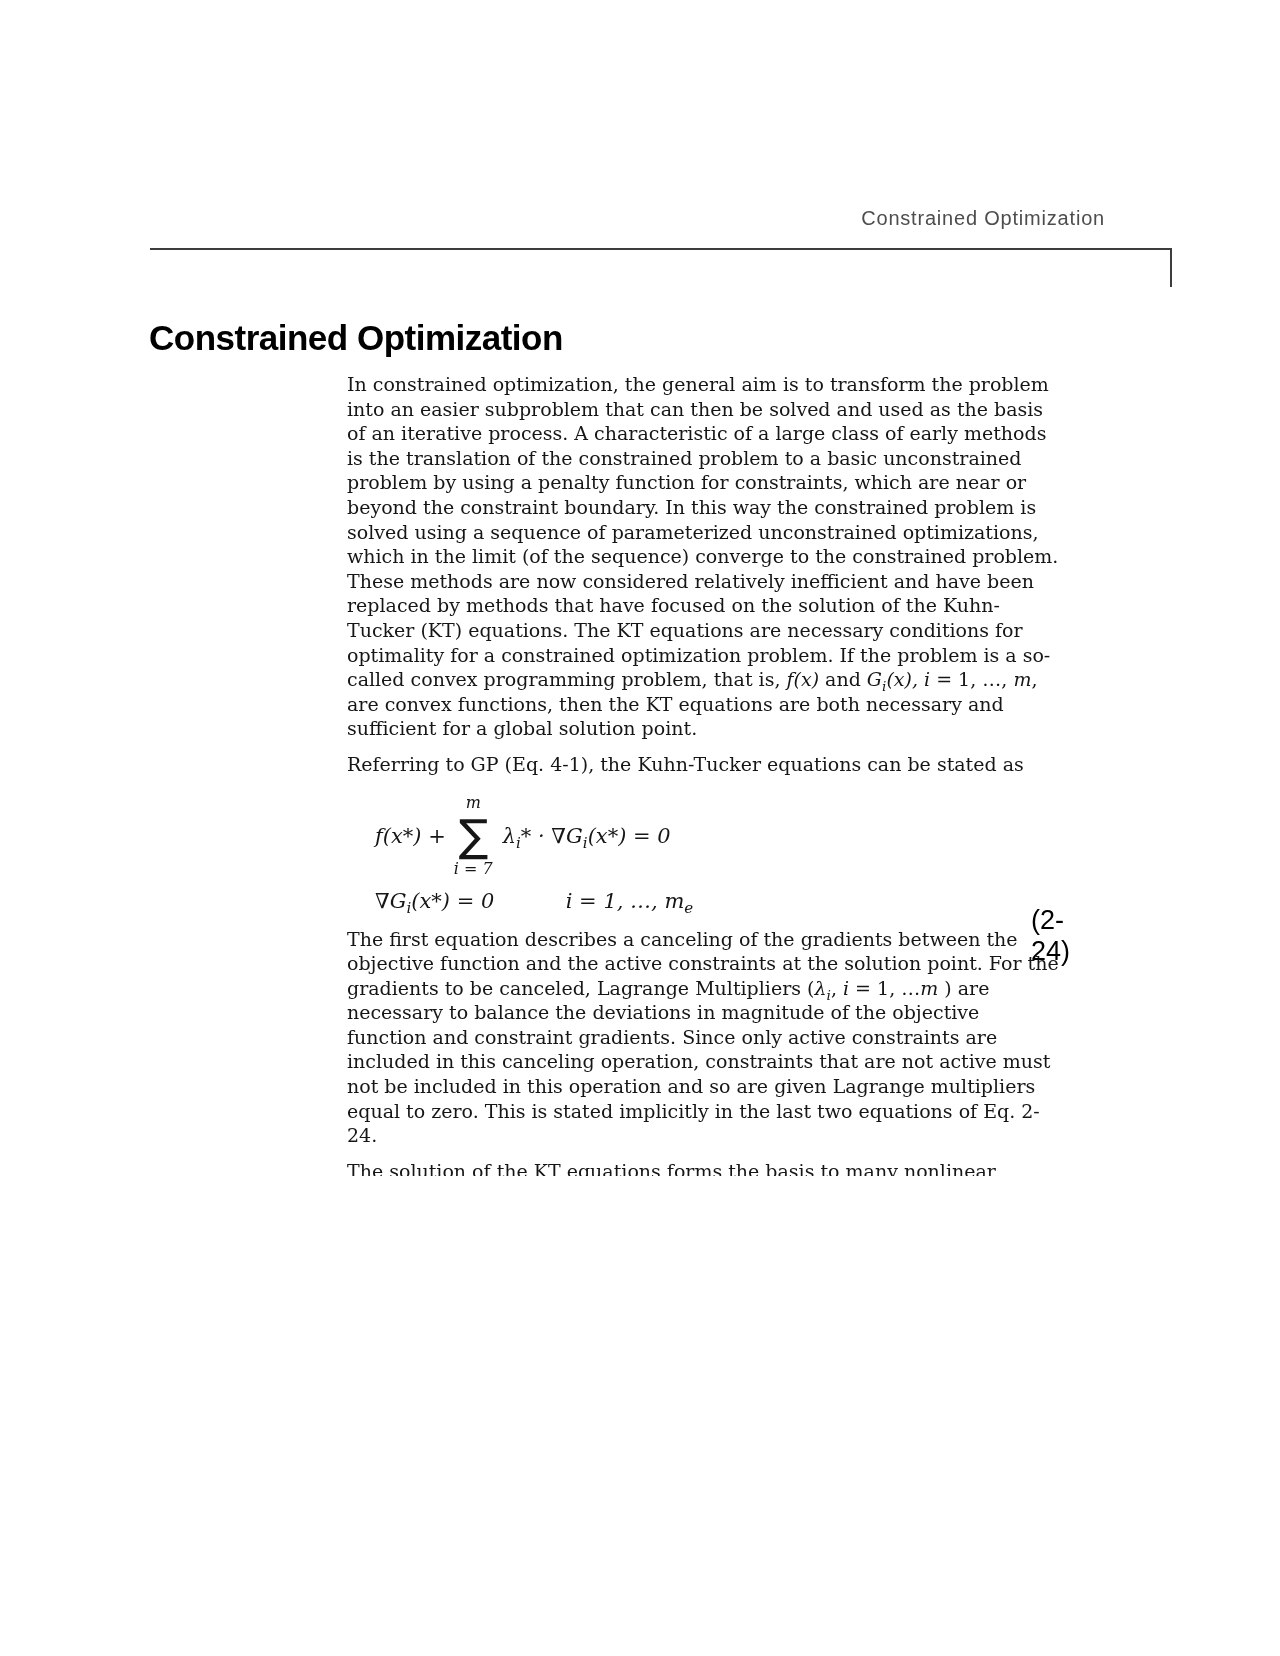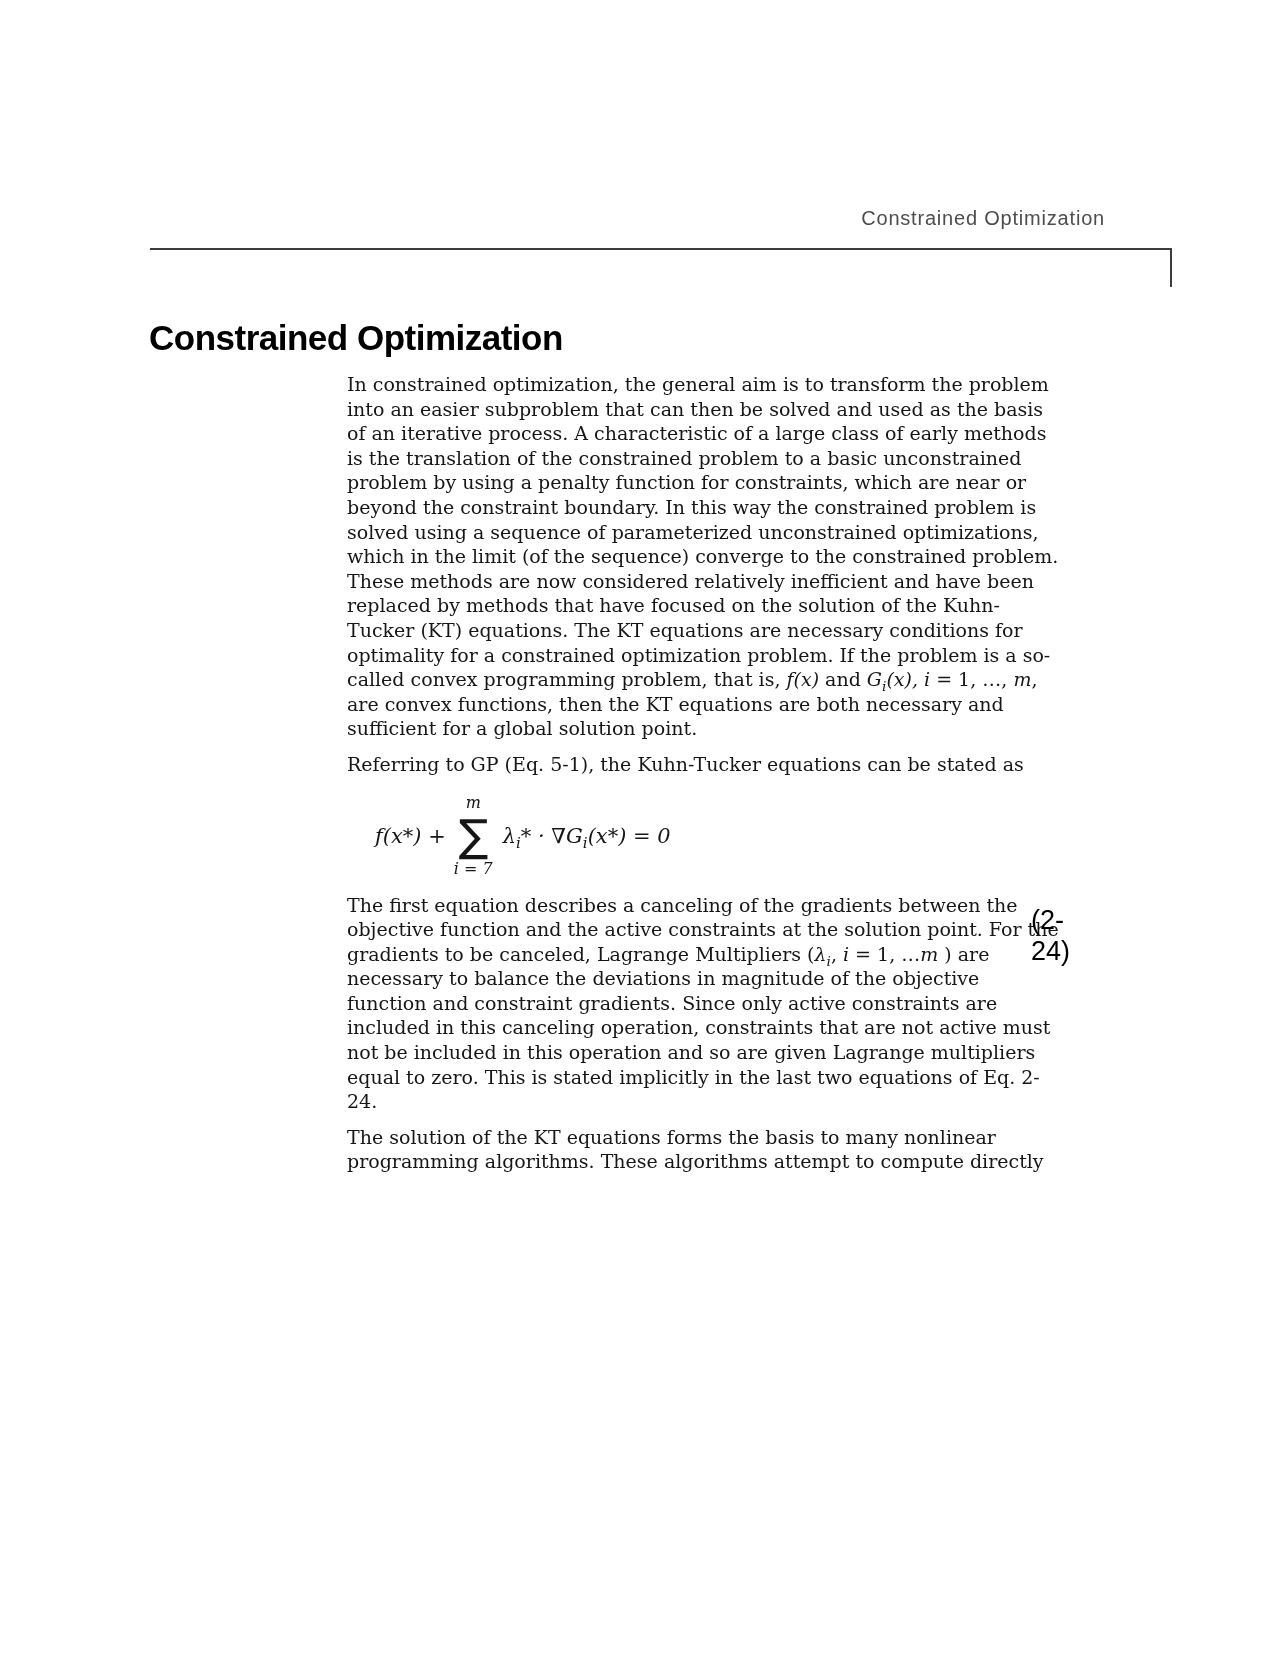--- a/index.html
+++ b/index.html
@@ -132,33 +132,38 @@
   <div class="head-rule">
     <span class="tick"></span>
   </div>
 
   <h1 class="title">Constrained Optimization</h1>
 
   <div class="content">
 
     <p><span>In constrained optimization, the general aim is to transform the problem into an easier subproblem that can then be solved and used as the basis of an iterative process. A characteristic of a large class of early methods is the translation of the constrained problem to a basic unconstrained problem by using a penalty function for constraints, which are near or beyond the constraint boundary. In this way the constrained problem is solved using a sequence of parameterized unconstrained optimizations, which in the limit (of the sequence) converge to the constrained problem. These methods are now considered relatively inefficient and have been replaced by methods that have focused on the solution of the Kuhn-Tucker (KT) equations. The KT equations are necessary conditions for optimality for a constrained optimization problem. If the problem is a so-called convex programming problem, that is, </span><span class="em">f(x)</span><span> and </span><span class="em">G</span><sub class="em">i</sub><span class="em">(x), i</span><span> = 1, …, </span><span class="em">m</span><span>, are convex functions, then the KT equations are both necessary and sufficient for a global solution point.</span></p>
 
-    <p><span>Referring to GP (Eq. 5-1), the Kuhn-Tucker equations can be stated as</span></p>
+    <p><span>Referring to GP (Eq. 4-1), the Kuhn-Tucker equations can be stated as</span></p>
 
     <div class="equation">
       <div class="eq-line1">
         <span class="mi">f(x*) + </span>
         <span class="sum">
           <span class="sum-upper mi">m</span>
           <span class="sum-sigma">∑</span>
           <span class="sum-lower mi">i = 7</span>
         </span>
         <span class="mi"><span>λ</span><sub>i</sub><span>* · ∇G</span><sub>i</sub><span>(x*) = 0</span></span>
       </div>
 
+      <div class="eq-line2">
+        <span class="mi"><span>∇G</span><sub>i</sub><span>(x*) = 0</span></span>
+        <span class="eq-gap2"></span>
+        <span class="mi"><span>i = 1, …, m</span><sub>e</sub></span>
+      </div>
 
 
       <span class="eq-number">(2-24)</span>
     </div>
 
     <p><span>The first equation describes a canceling of the gradients between the objective function and the active constraints at the solution point. For the gradients to be canceled, Lagrange Multipliers (</span><span class="em">λ</span><sub class="em">i</sub><span>, </span><span class="em">i</span><span> = 1, …</span><span class="em">m</span><span> ) are necessary to balance the deviations in magnitude of the objective function and constraint gradients. Since only active constraints are included in this canceling operation, constraints that are not active must not be included in this operation and so are given Lagrange multipliers equal to zero. This is stated implicitly in the last two equations of Eq. 2-24.</span></p>
 
     <p><span>The solution of the KT equations forms the basis to many nonlinear programming algorithms. These algorithms attempt to compute directly the Lagrange multipliers. Constrained quasi-Newton methods guarantee superlinear convergence by accumulating second order information regarding the KT equations using a quasi-Newton updating procedure. These methods</span></p>
 
   </div>

